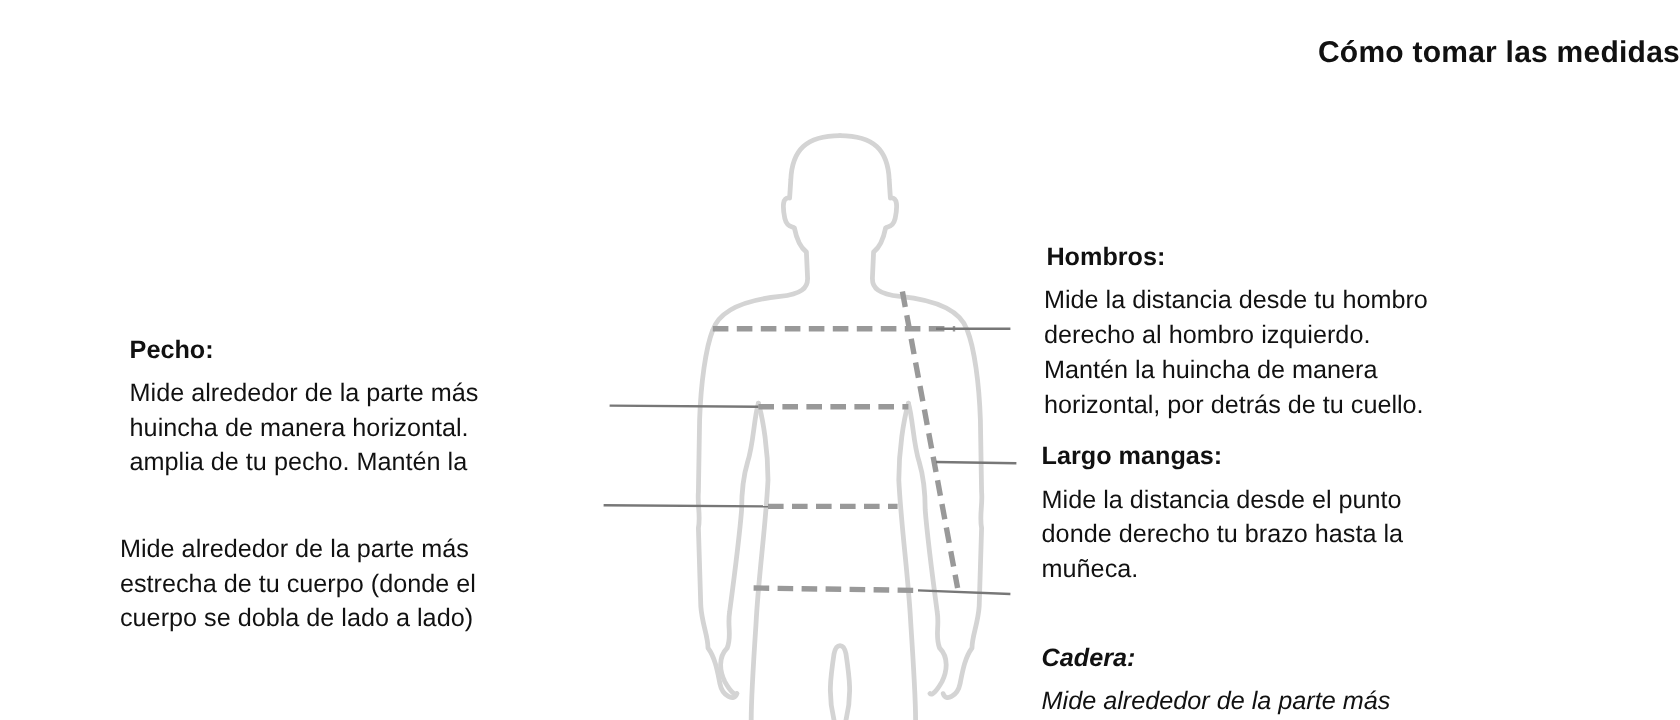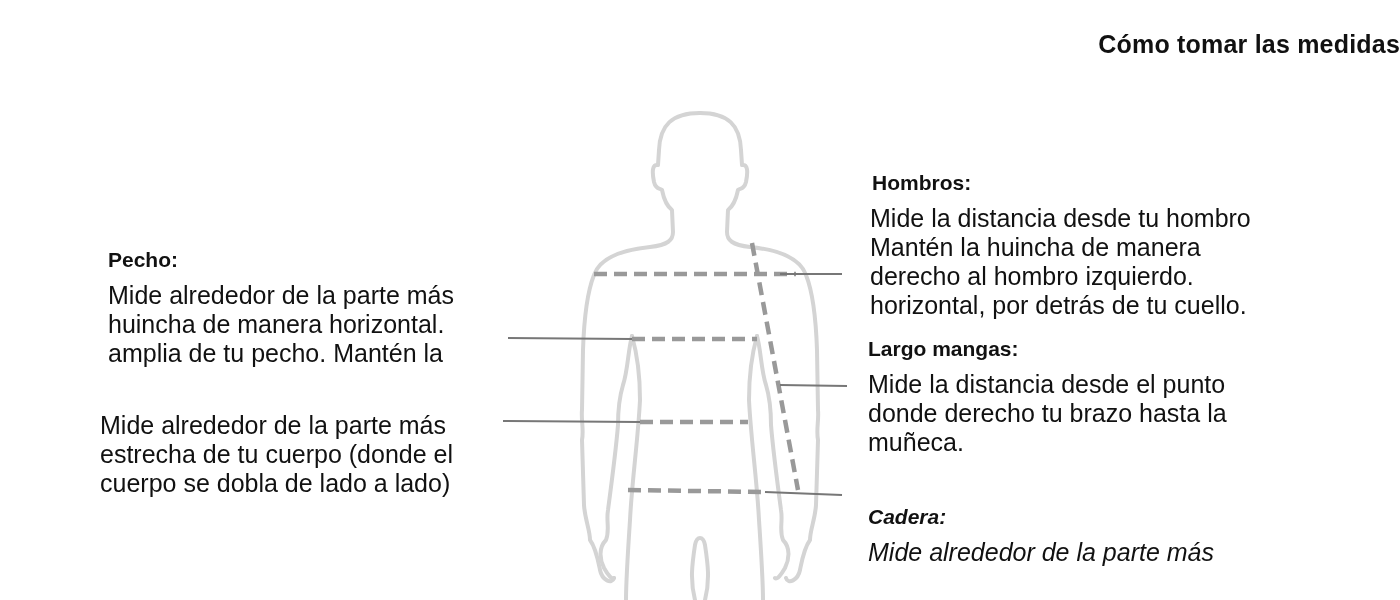--- a/index.html
+++ b/index.html
@@ -1,23 +1,23 @@
 <!DOCTYPE html>
 <html><head>
   <meta charset="utf-8">
   <style>
     html, body { margin: 0; padding: 0; background: #ffffff; }
     body { width: 1400px; height: 600px; position: relative; overflow: hidden;
            font-family: "Liberation Sans", "DejaVu Sans", sans-serif; color: #111111; }
     .title { position: absolute; left: 0; width: 1400px; top: 30px; text-align: right;
              font-size: 25px; font-weight: bold; letter-spacing: 0.2px; }
     .figure { position: absolute; left: 0; top: 0; width: 1400px; height: 600px; }
-    .block { position: absolute; }
+    .block { position: absolute; margin-top: 32px; }
     .block .label { font-weight: bold; font-size: 21px; line-height: 26px; }
-    .block .desc { font-size: 25px; line-height: 29px; margin-top: 8px; }
+    .block .desc { font-size: 21px; line-height: 29px; margin-top: 8px; }
     .right-align { }
     .left-align { text-align: left; }
   </style>
 </head>
 <body>
 
 <div class="title">Cómo tomar las medidas</div>
 
 <svg class="figure" width="1400" height="600" viewBox="0 0 1400 600" xmlns="http://www.w3.org/2000/svg">
 
@@ -101,22 +101,22 @@
     <div>Mide alrededor de la parte más</div>
     <div>estrecha de tu cuerpo (donde el</div>
     <div>cuerpo se dobla de lado a lado)</div>
   </div>
 </div>
 
 <div class="block left-align" style="left:870px; top:170px; width:400px;">
   <div class="label" style="margin-left:2px;">Hombros:</div>
   <div class="desc">
     <div>Mide la distancia desde tu hombro</div>
+    <div>derecho al hombro izquierdo.</div>
     <div>Mantén la huincha de manera</div>
-    <div>derecho al hombro izquierdo.</div>
     <div>horizontal, por detrás de tu cuello.</div>
   </div>
 </div>
 
 <div class="block left-align" style="left:868px; top:336px; width:400px;">
   <div class="label">Largo mangas:</div>
   <div class="desc">
     <div>Mide la distancia desde el punto</div>
     <div>donde derecho tu brazo hasta la</div>
     <div>muñeca.</div>

